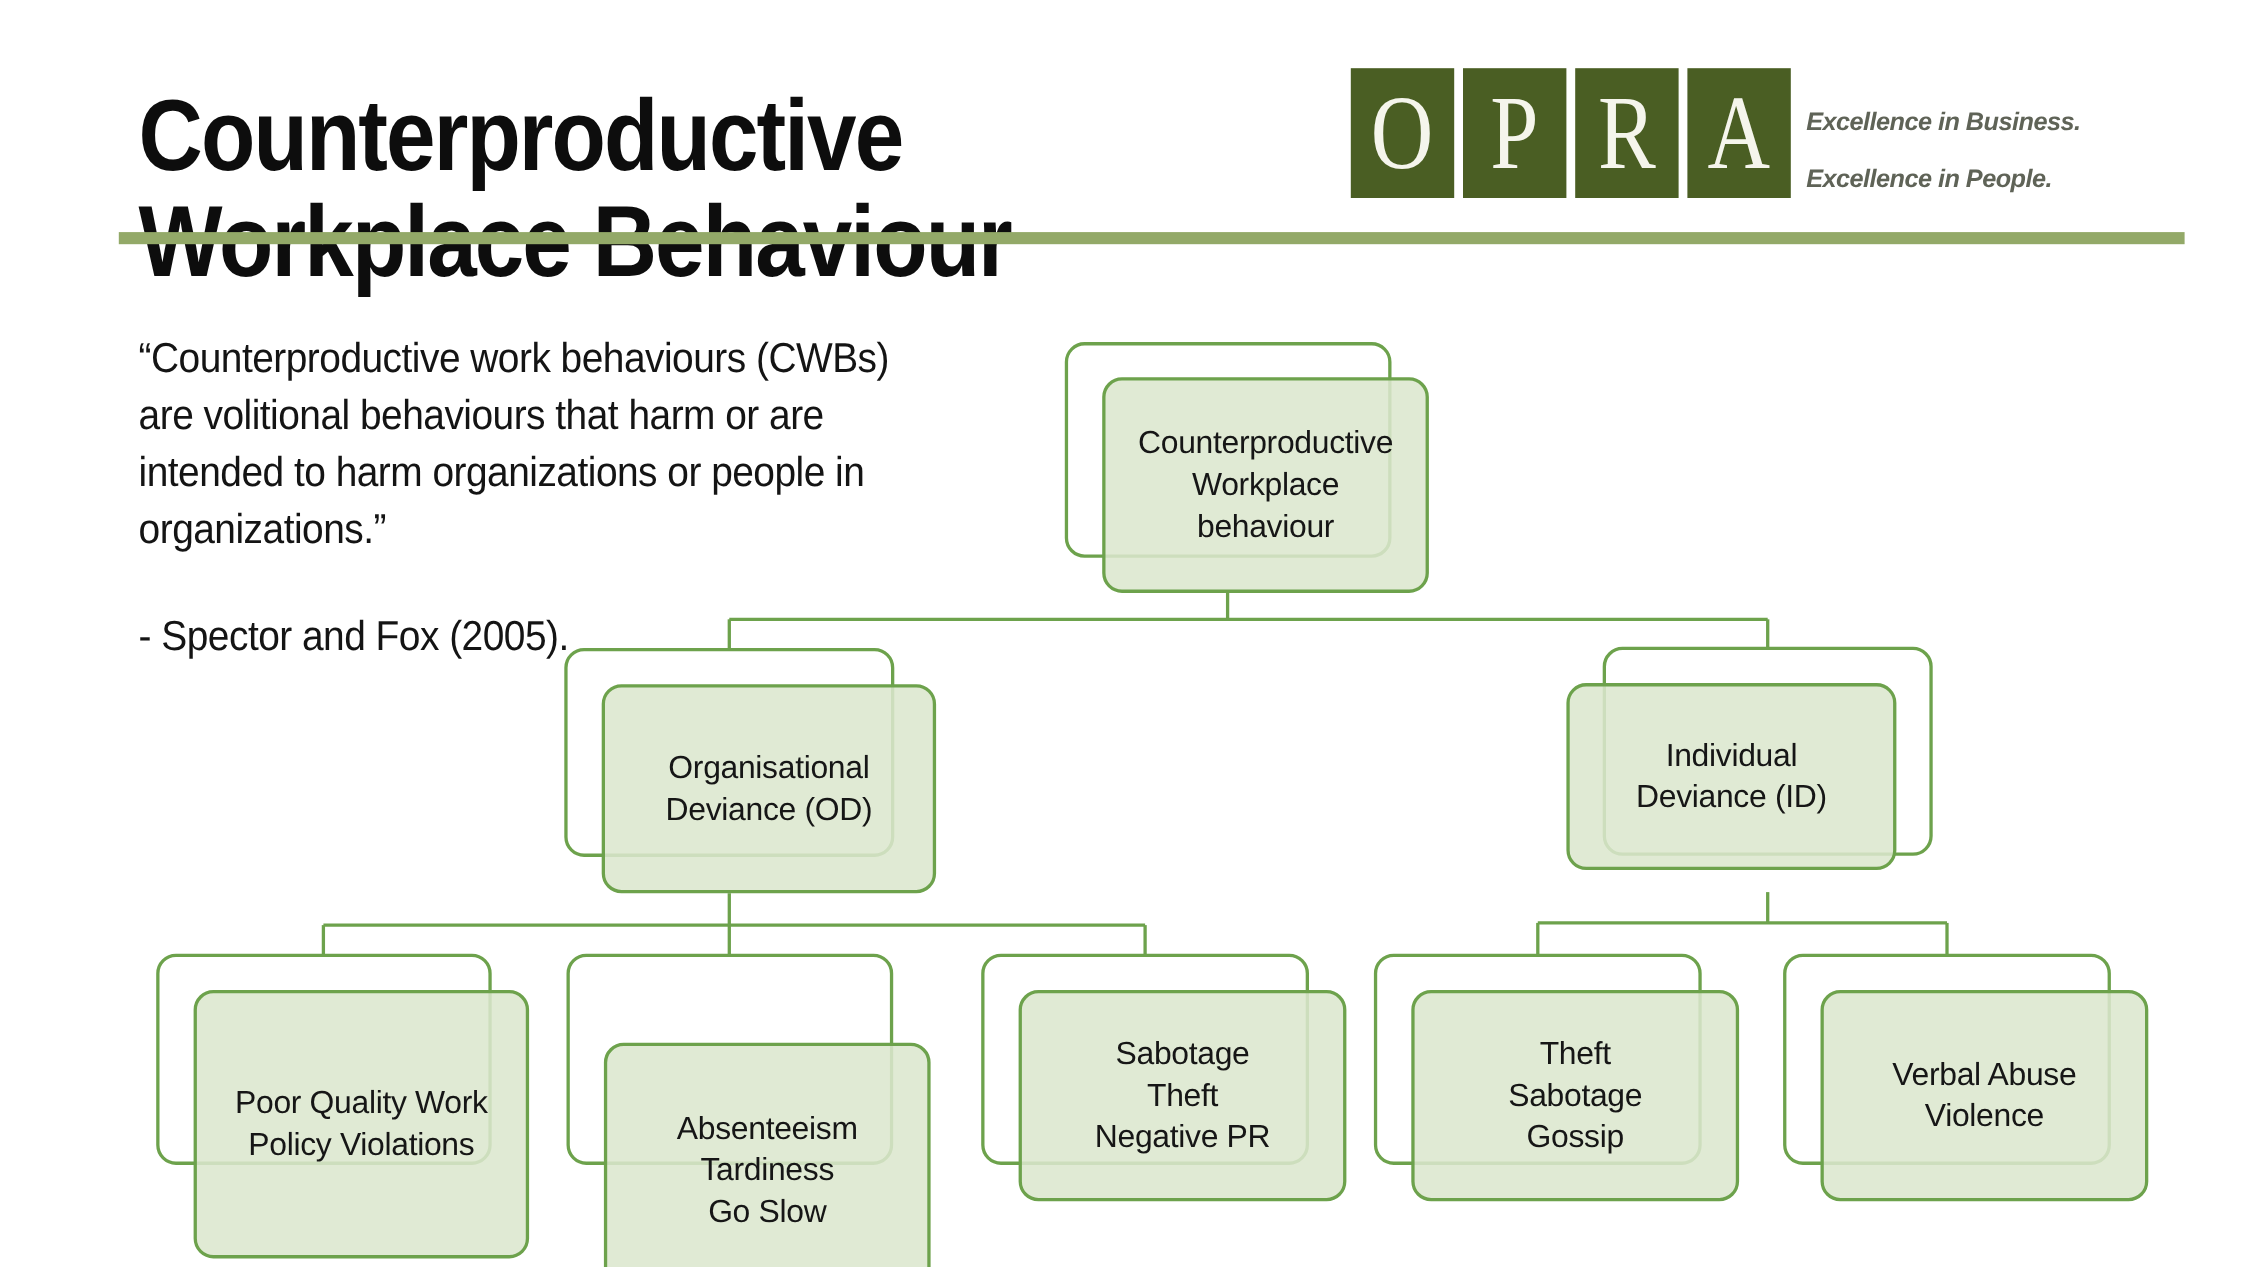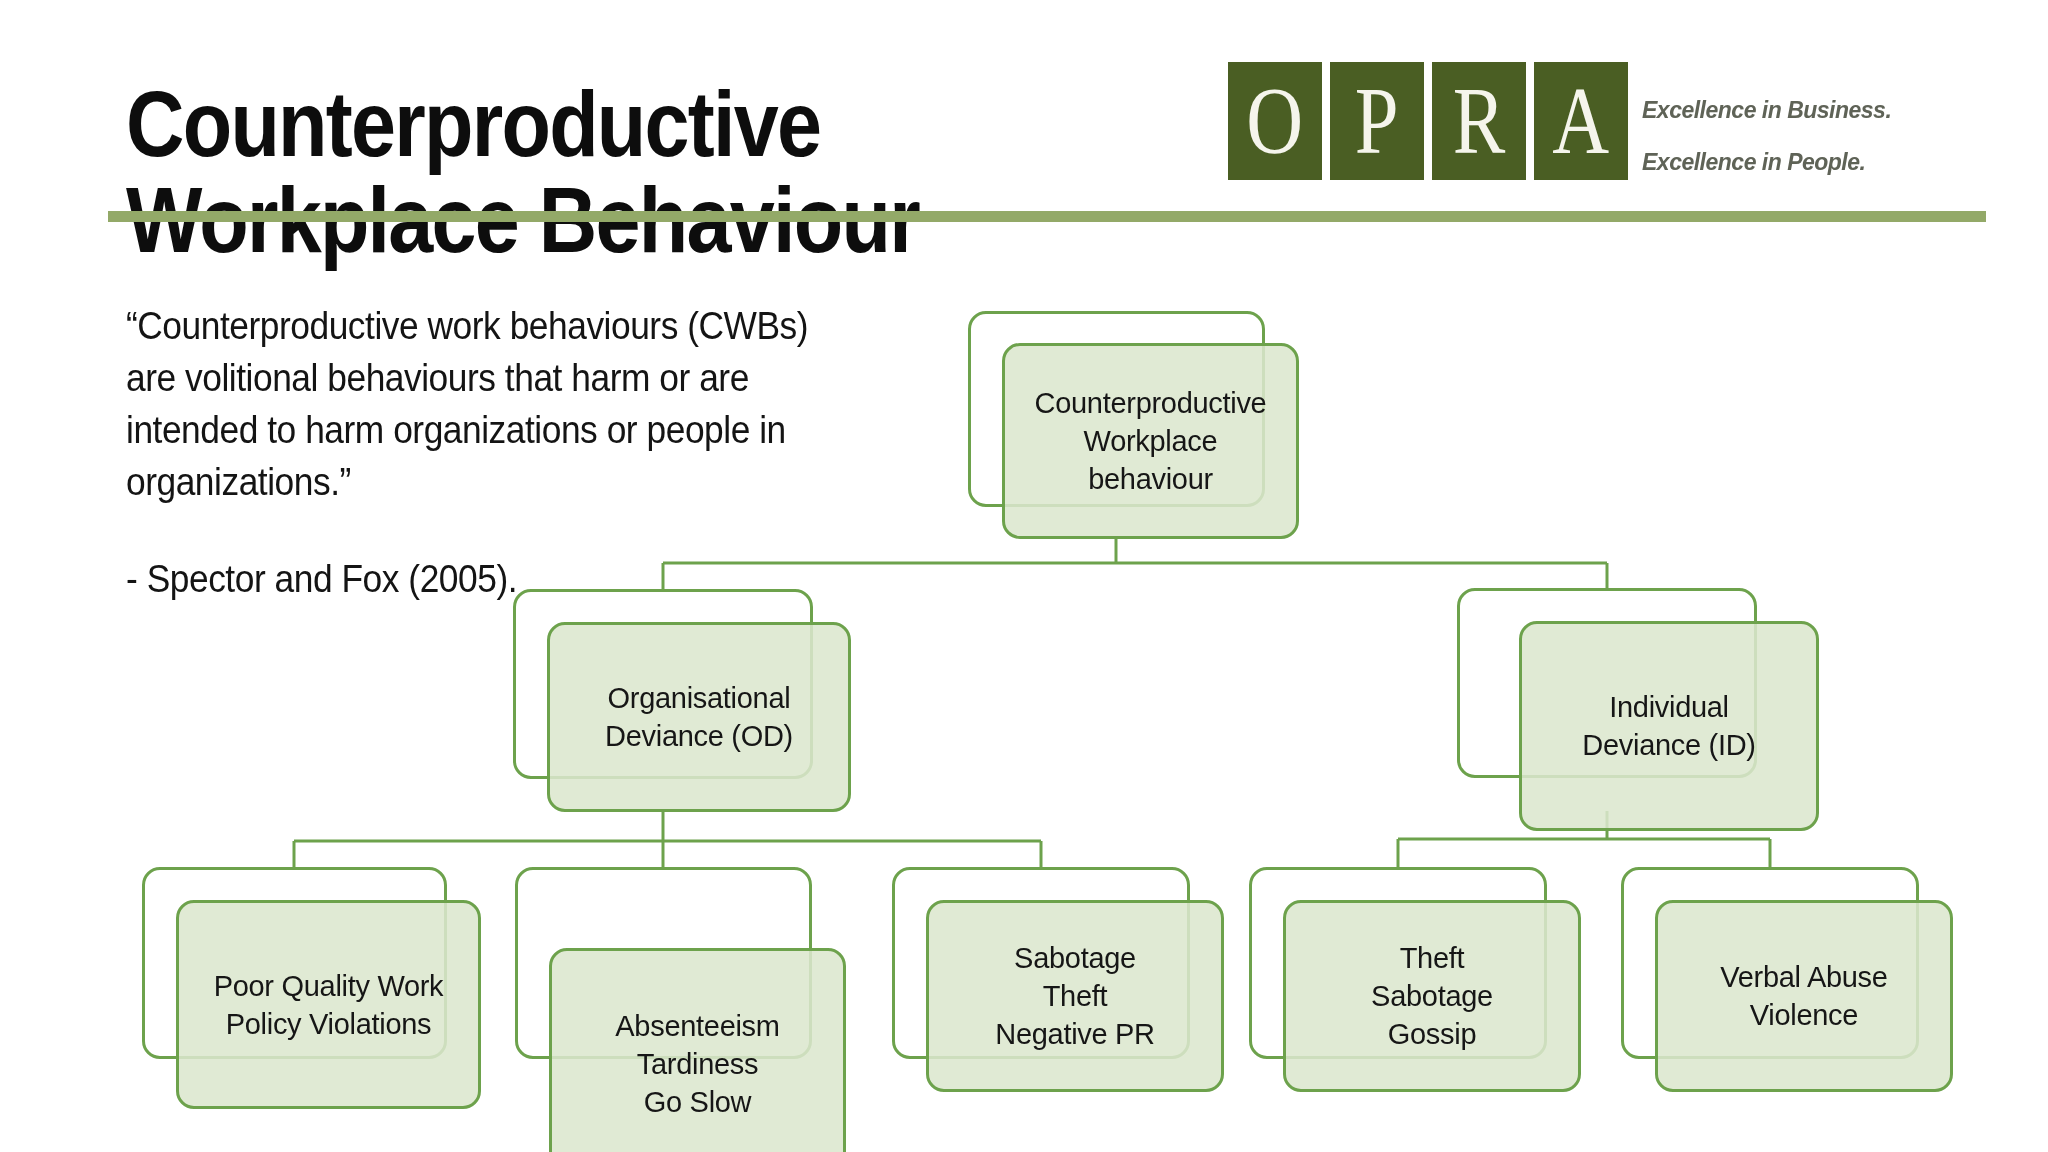--- a/index.html
+++ b/index.html
@@ -62,24 +62,24 @@
   }
 
   
   #node-root .back {left:968px; top:311px; width:297px;height:196px;}
   #node-root .front{left:1002px;top:343px; width:297px;height:196px;}
 
   #node-od .back {left:513px; top:589px; width:300px;height:190px;}
   #node-od .front{left:547px; top:622px; width:304px;height:190px;}
 
   #node-id .back {left:1457px;top:588px; width:300px;height:190px;}
-  #node-id .front{left:1519px;top:621px; width:300px;height:210px;}
+  #node-id .front{left:1424px;top:621px; width:300px;height:170px;}
 
   #node-c1 .back {left:142px; top:867px; width:305px;height:192px;}
-  #node-c1 .front{left:176px; top:900px; width:305px;height:209px;}
+  #node-c1 .front{left:176px; top:900px; width:305px;height:244px;}
 
   #node-c2 .back {left:515px; top:867px; width:297px;height:192px;}
   #node-c2 .front{left:549px; top:948px; width:297px;height:232px;}
 
   #node-c3 .back {left:892px; top:867px; width:298px;height:192px;}
   #node-c3 .front{left:926px; top:900px; width:298px;height:192px;}
 
   #node-c4 .back {left:1249px;top:867px; width:298px;height:192px;}
   #node-c4 .front{left:1283px;top:900px; width:298px;height:192px;}
 

